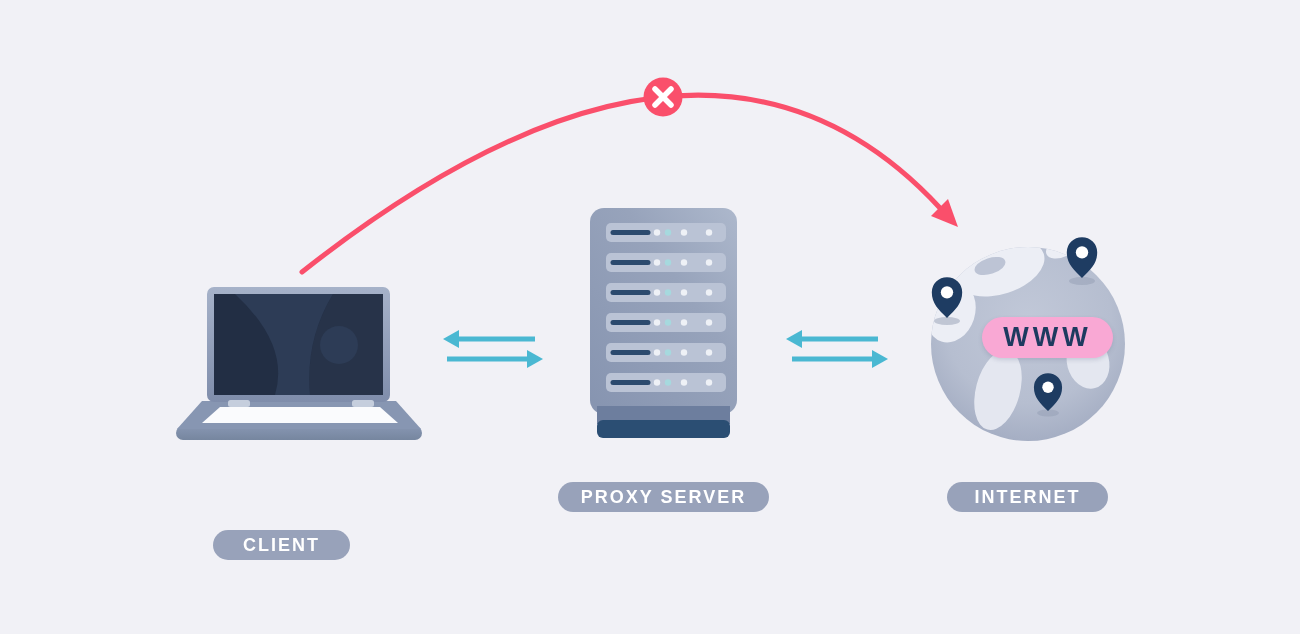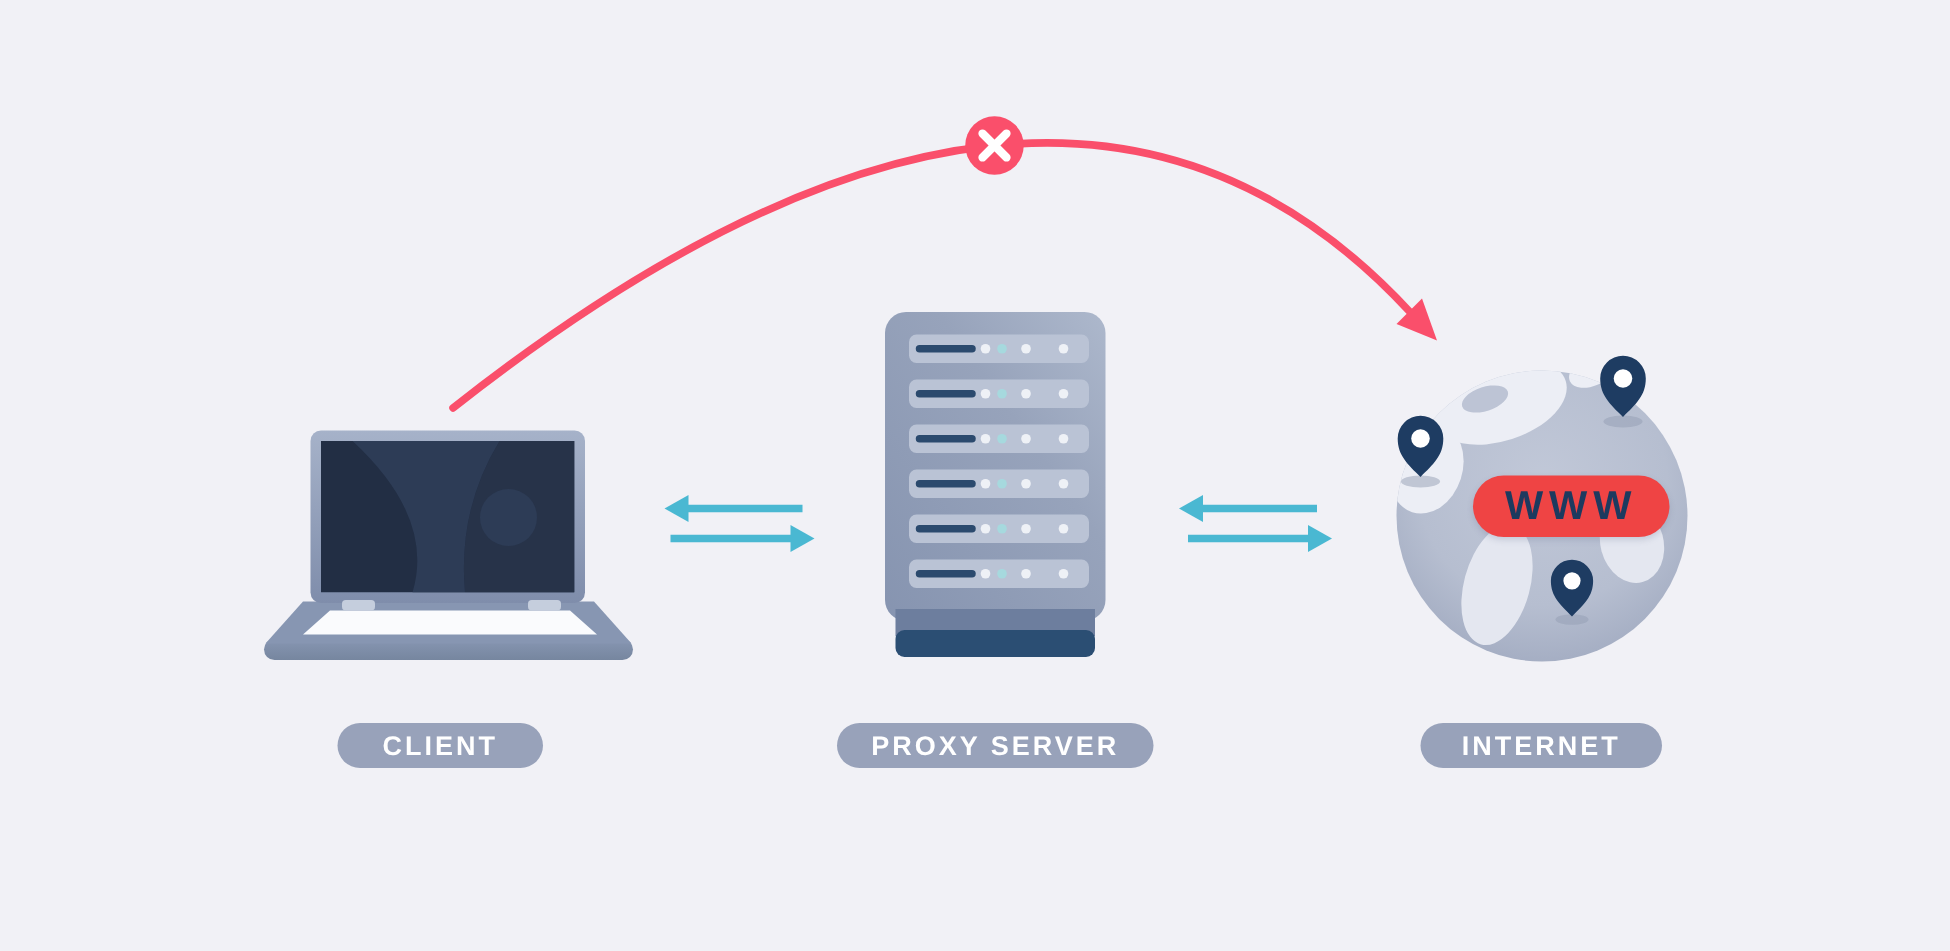--- a/index.html
+++ b/index.html
@@ -6,26 +6,26 @@
   .canvas{
     position:relative;width:1300px;height:634px;background:#f1f1f6;overflow:hidden;
     font-family:"Liberation Sans","DejaVu Sans",sans-serif;
   }
   .art{position:absolute;left:0;top:0;}
   .pill{
     position:absolute;top:482px;height:30px;border-radius:16px;background:#98a2ba;
     color:#fff;font-weight:bold;font-size:18px;letter-spacing:2px;
     display:flex;align-items:center;justify-content:center;user-select:none;
   }
-  .pill-client{left:225px;width:137px;}
+  .pill-client{left:213px;width:137px;margin-top:48px;}
   .pill-proxy{left:558px;width:211px;}
   .pill-internet{left:947px;width:161px;}
   .www-pill{
     position:absolute;left:982px;top:317px;width:131px;height:41px;border-radius:21px;
-    background:#ef4444;color:#1d3a5f;font-weight:bold;font-size:27px;letter-spacing:4px;
+    background:#f9a8d4;color:#1d3a5f;font-weight:bold;font-size:27px;letter-spacing:4px;
     display:flex;align-items:center;justify-content:center;
     box-shadow:0 2px 4px rgba(90,100,130,0.22);user-select:none;
   }
 </style>
 </head>
 <body>
 
 <div class="canvas">
 
   <svg class="art" width="1300" height="634" viewBox="0 0 1300 634">

